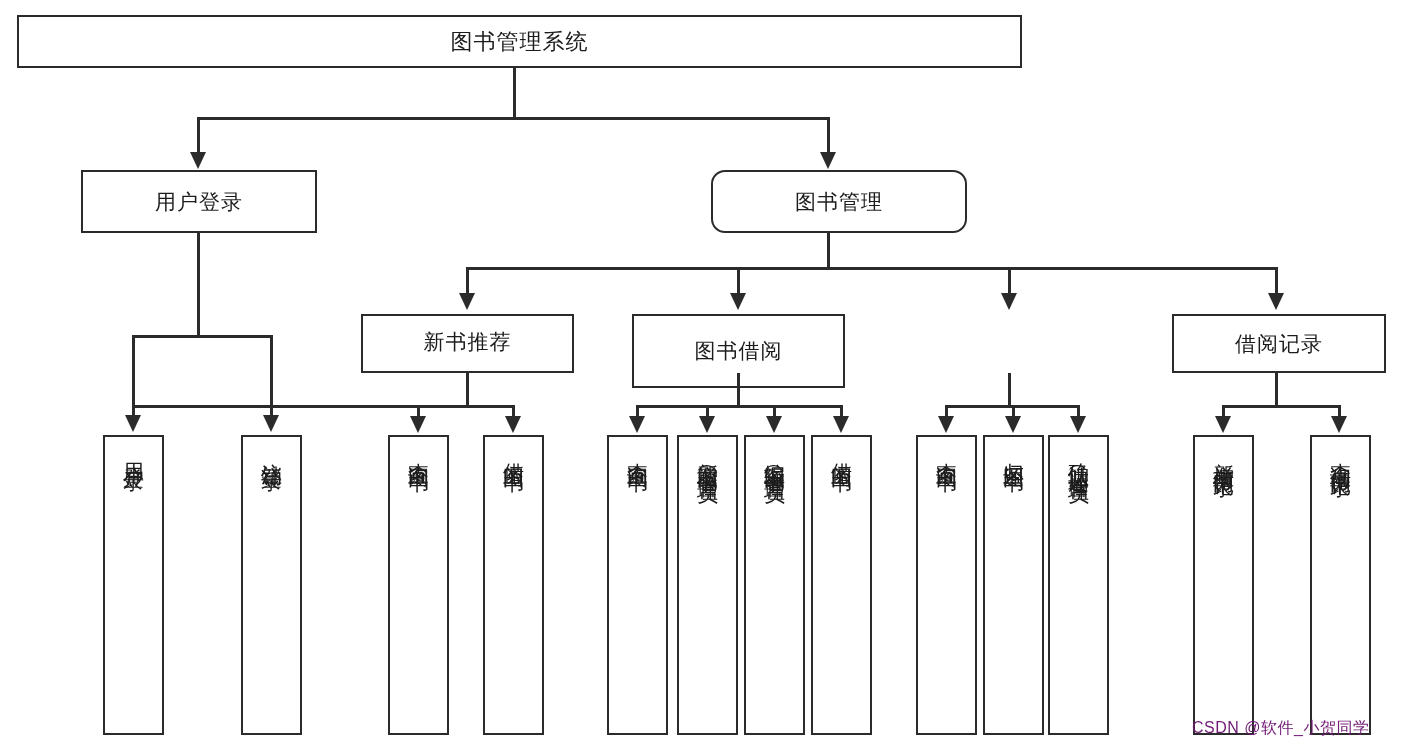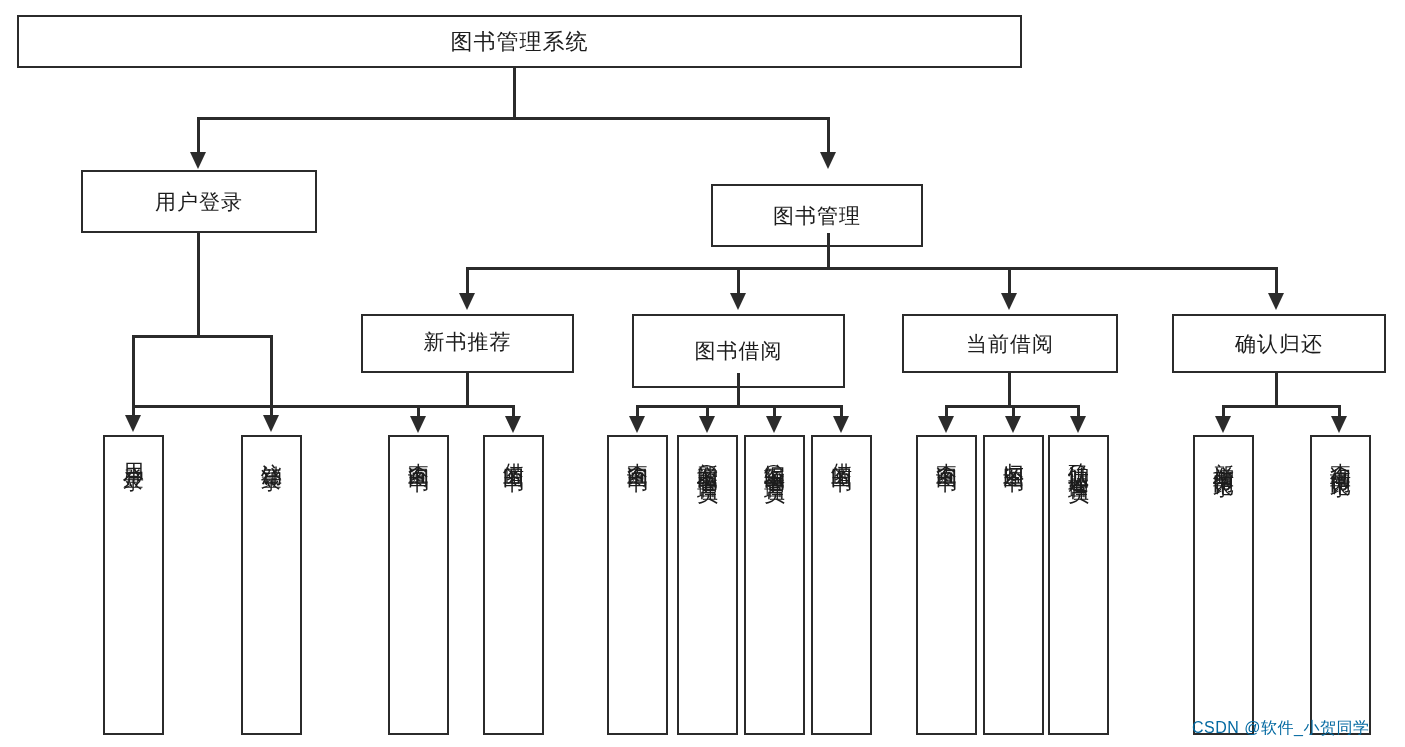--- a/index.html
+++ b/index.html
@@ -64,21 +64,21 @@
     width: 0;
     height: 0;
     border-left: 8px solid transparent;
     border-right: 8px solid transparent;
     border-top: 17px solid #2b2b2b;
   }
   
   .watermark {
     position: absolute;
     font-size: 16px;
-    color: #0369a1;
+    color: #701a75;
     white-space: nowrap;
     letter-spacing: 0.5px;
   }
 </style>
 </head>
 <body>
 
 <div id="canvas">
 
   <div class="node root" style="left:17px; top:15px; width:1005px; height:53px;">
@@ -88,21 +88,21 @@
   <div class="ln vln" style="left:513px; top:68px; width:3px; height:50px;"></div>
   <div class="ln hln" style="left:197px; top:117px; width:632px; height:3px;"></div>
   <div class="ln vln" style="left:197px; top:117px; width:3px; height:36px;"></div>
   <div class="arrow" style="left:190px; top:152px;"></div>
   <div class="ln vln" style="left:827px; top:117px; width:3px; height:36px;"></div>
   <div class="arrow" style="left:820px; top:152px;"></div>
 
   <div class="node horiz" style="left:81px; top:170px; width:236px; height:63px;">
     <span>用户登录</span>
   </div>
-  <div class="node horiz" style="left:711px; top:184px; width:212px; height:63px;">
+  <div class="node horiz" style="left:711px; top:170px; width:256px; height:63px;border-radius:14px;">
     <span>图书管理</span>
   </div>
 
   <div class="ln vln" style="left:197px; top:233px; width:3px; height:103px;"></div>
   <div class="ln hln" style="left:132px; top:335px; width:141px; height:3px;"></div>
   <div class="ln vln" style="left:132px; top:335px; width:3px; height:81px;"></div>
   <div class="arrow" style="left:125px; top:415px;"></div>
   <div class="ln vln" style="left:270px; top:335px; width:3px; height:81px;"></div>
   <div class="arrow" style="left:263px; top:415px;"></div>
 
@@ -116,25 +116,22 @@
   <div class="arrow" style="left:1001px; top:293px;"></div>
   <div class="ln vln" style="left:1275px; top:267px; width:3px; height:27px;"></div>
   <div class="arrow" style="left:1268px; top:293px;"></div>
 
   <div class="node horiz" style="left:361px; top:314px; width:213px; height:59px;font-family:Liberation Mono, monospace;">
     <span>新书推荐</span>
   </div>
   <div class="node horiz" style="left:632px; top:314px; width:213px; height:74px;">
     <span>图书借阅</span>
   </div>
-  <div class="node horiz" style="left:902px; top:314px; width:216px; height:59px;">
-    <span>当前借阅</span>
-  </div>
   <div class="node horiz" style="left:1172px; top:314px; width:214px; height:59px;">
-    <span>确认归还</span>
+    <span>借阅记录</span>
   </div>
 
   <div class="ln vln" style="left:466px; top:373px; width:3px; height:34px;"></div>
   <div class="ln hln" style="left:132px; top:405px; width:382px; height:3px;"></div>
   <div class="ln vln" style="left:417px; top:405px; width:3px; height:13px;"></div>
   <div class="arrow" style="left:410px; top:416px;"></div>
   <div class="ln vln" style="left:512px; top:405px; width:3px; height:13px;"></div>
   <div class="arrow" style="left:505px; top:416px;"></div>
 
   <div class="ln vln" style="left:737px; top:373px; width:3px; height:34px;"></div>

